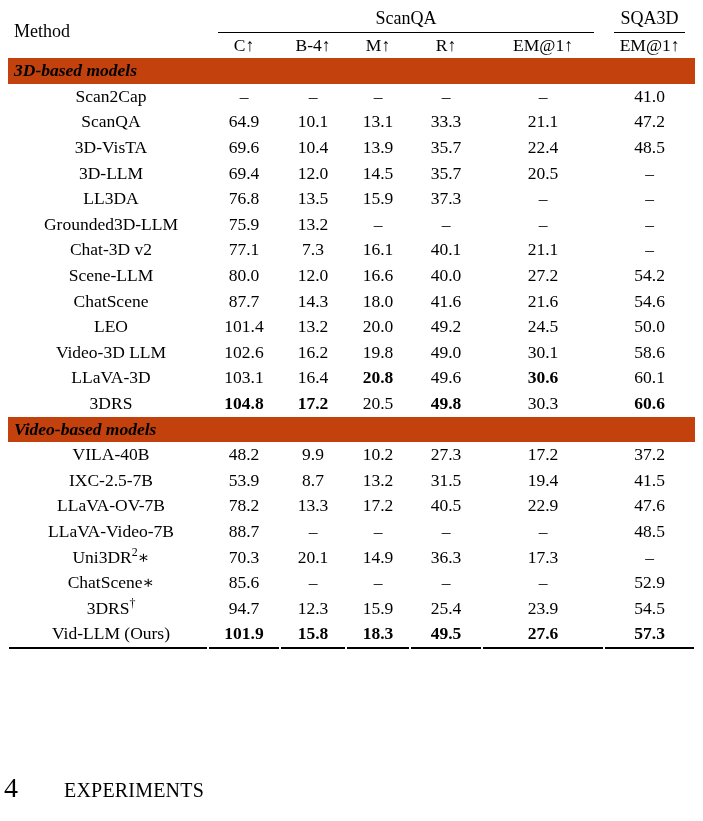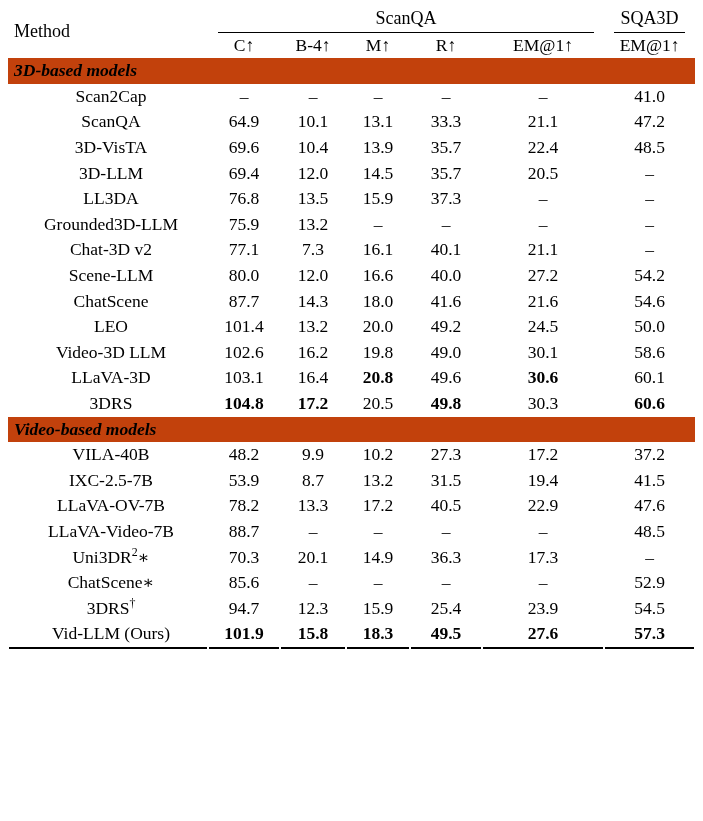--- a/index.html
+++ b/index.html
@@ -382,14 +382,17 @@
             <td class="num bold">15.8</td>
             <td class="num bold">18.3</td>
             <td class="num bold">49.5</td>
             <td class="num bold">27.6</td>
             <td class="num bold">57.3</td>
           </tr>
         </tbody>
     </table>
   </div>
 
+  <div class="sec-heading">
+    <span class="num">4</span><span class="title">Experiments</span>
+  </div>
 
 </div>
 
 </body></html>

